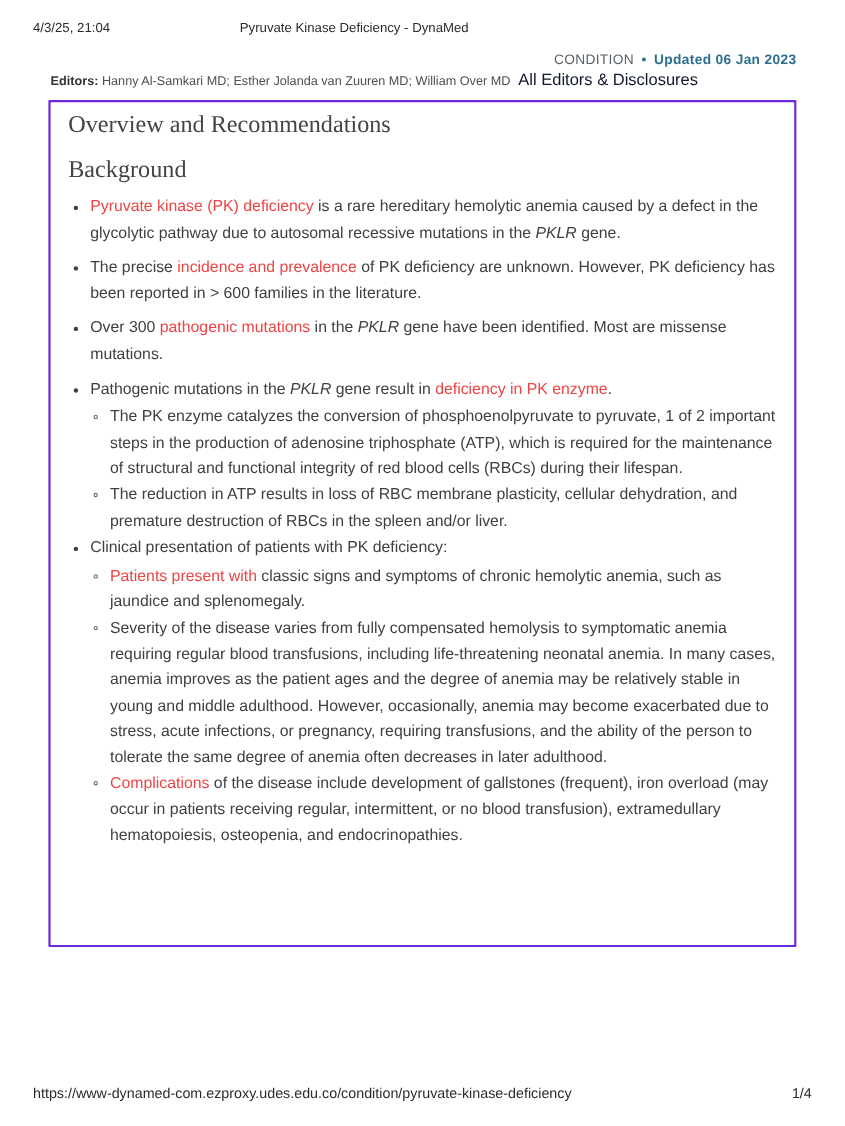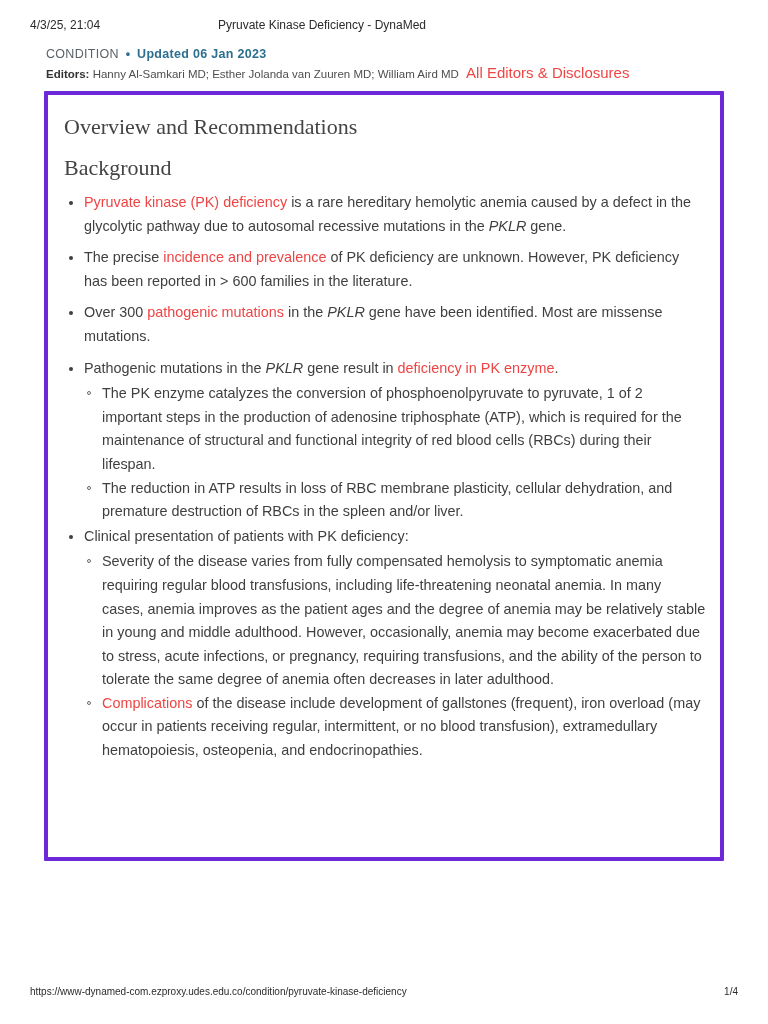--- a/index.html
+++ b/index.html
@@ -49,20 +49,21 @@
     width: 680px;
   }
 
   .kicker {
     font-size: 12.5px;
     letter-spacing: 0.3px;
     color: #5b6268;
     margin: 0 0 2px 0;
     padding-left: 2px;
     line-height: 18px;
+    text-align: right;
   }
   .kicker .cond {
     color: #5b6268;
   }
   .kicker .dot {
     color: #2c6f8f;
     font-weight: bold;
     margin: 0 3px;
   }
   .kicker .updated {
@@ -87,32 +88,32 @@
     color: #4e4e4e;
     padding-left: 2px;
     margin-bottom: 9px;
     white-space: nowrap;
   }
   .editors .lbl {
     font-weight: bold;
     color: #333;
   }
   .editors .disclosures {
-    color: #ef4444;
+    color: #0f172a;
     font-size: 15px;
     margin-left: 4px;
     cursor: pointer;
     font-family: "Liberation Sans", sans-serif;
   }
 
   
   .card {
-    border: 4px solid #6d28d9;
+    border: 2px solid #6d28d9;
     border-radius: 1px;
-    padding: 16px 14px 40px 16px;
+    padding: 4px 14px 40px 16px;
     min-height: 770px;
     box-sizing: border-box;
     background: #fff;
   }
 
   h2.section-title {
     font-family: "Liberation Serif", serif;
     font-weight: normal;
     font-size: 22px;
     line-height: 28px;
@@ -195,21 +196,21 @@
     margin-top: 19px;
   }
 
   
   .print-footer {
     position: absolute;
     bottom: 24px;
     left: 0;
     width: 768px;
     height: 14px;
-    font-size: 10px;
+    font-size: 13px;
     color: #2b2b2b;
   }
   .print-footer .pf-url {
     position: absolute;
     left: 30px;
     top: 0;
     white-space: nowrap;
   }
   .print-footer .pf-page {
     position: absolute;
@@ -230,21 +231,21 @@
 
   <div class="kicker">
     <span class="cond">CONDITION</span>
     <span class="dot">•</span>
     <span class="updated">Updated 06 Jan 2023</span>
   </div>
 
 
   <div class="editors">
     <span class="lbl">Editors:</span>
-    <span>Hanny Al-Samkari MD; Esther Jolanda van Zuuren MD; William Aird MD</span>
+    <span>Hanny Al-Samkari MD; Esther Jolanda van Zuuren MD; William Over MD</span>
     <span class="disclosures">All Editors &amp; Disclosures</span>
   </div>
 
   <div class="card">
 
     <h2 class="section-title">Overview and Recommendations</h2>
     <h3 class="sub-title">Background</h3>
 
     <ul class="lvl1">
 
@@ -269,20 +270,23 @@
             <li>The reduction in ATP results in loss of RBC membrane plasticity, cellular dehydration, and premature destruction of RBCs in the spleen and/or liver.</li>
           </ul>
         </div>
       </li>
 
       <li class="tight">
         <span>Clinical presentation of patients with PK deficiency:</span>
 
         <div class="lvl2-wrap">
           <ul class="lvl2">
+            <li>
+              <span class="link">Patients present with</span><span> classic signs and symptoms of chronic hemolytic anemia, such as jaundice and splenomegaly.</span>
+            </li>
             <li>
               <span>Severity of the disease varies from fully compensated hemolysis to symptomatic anemia requiring regular blood transfusions, including life-threatening neonatal anemia. In many cases, anemia improves as the patient ages and the degree of anemia may be relatively stable in young and middle adulthood. However, occasionally, anemia may become exacerbated due to stress, acute infections, or pregnancy, requiring transfusions, and the ability of the person to tolerate the same degree of anemia often decreases in later adulthood.</span>
             </li>
             <li>
               <span class="link">Complications</span><span> of the disease include development of gallstones (frequent), iron overload (may occur in patients receiving regular, intermittent, or no blood transfusion), extramedullary hematopoiesis, osteopenia, and endocrinopathies.</span>
             </li>
           </ul>
         </div>
       </li>
 

